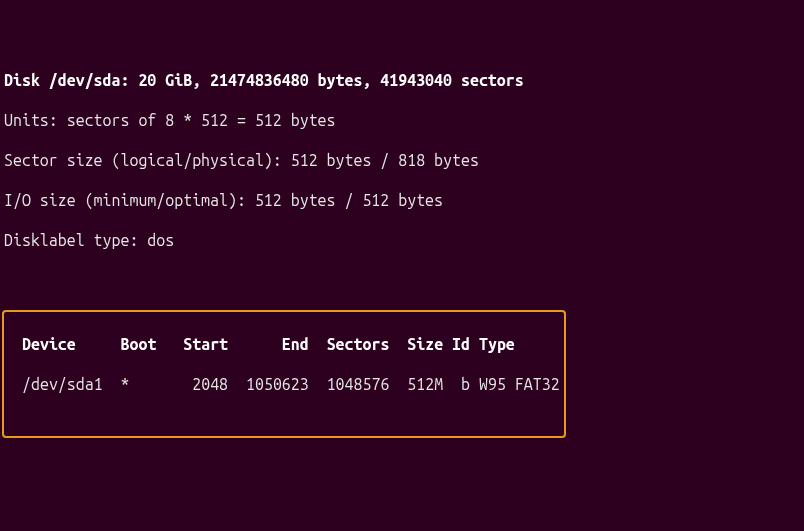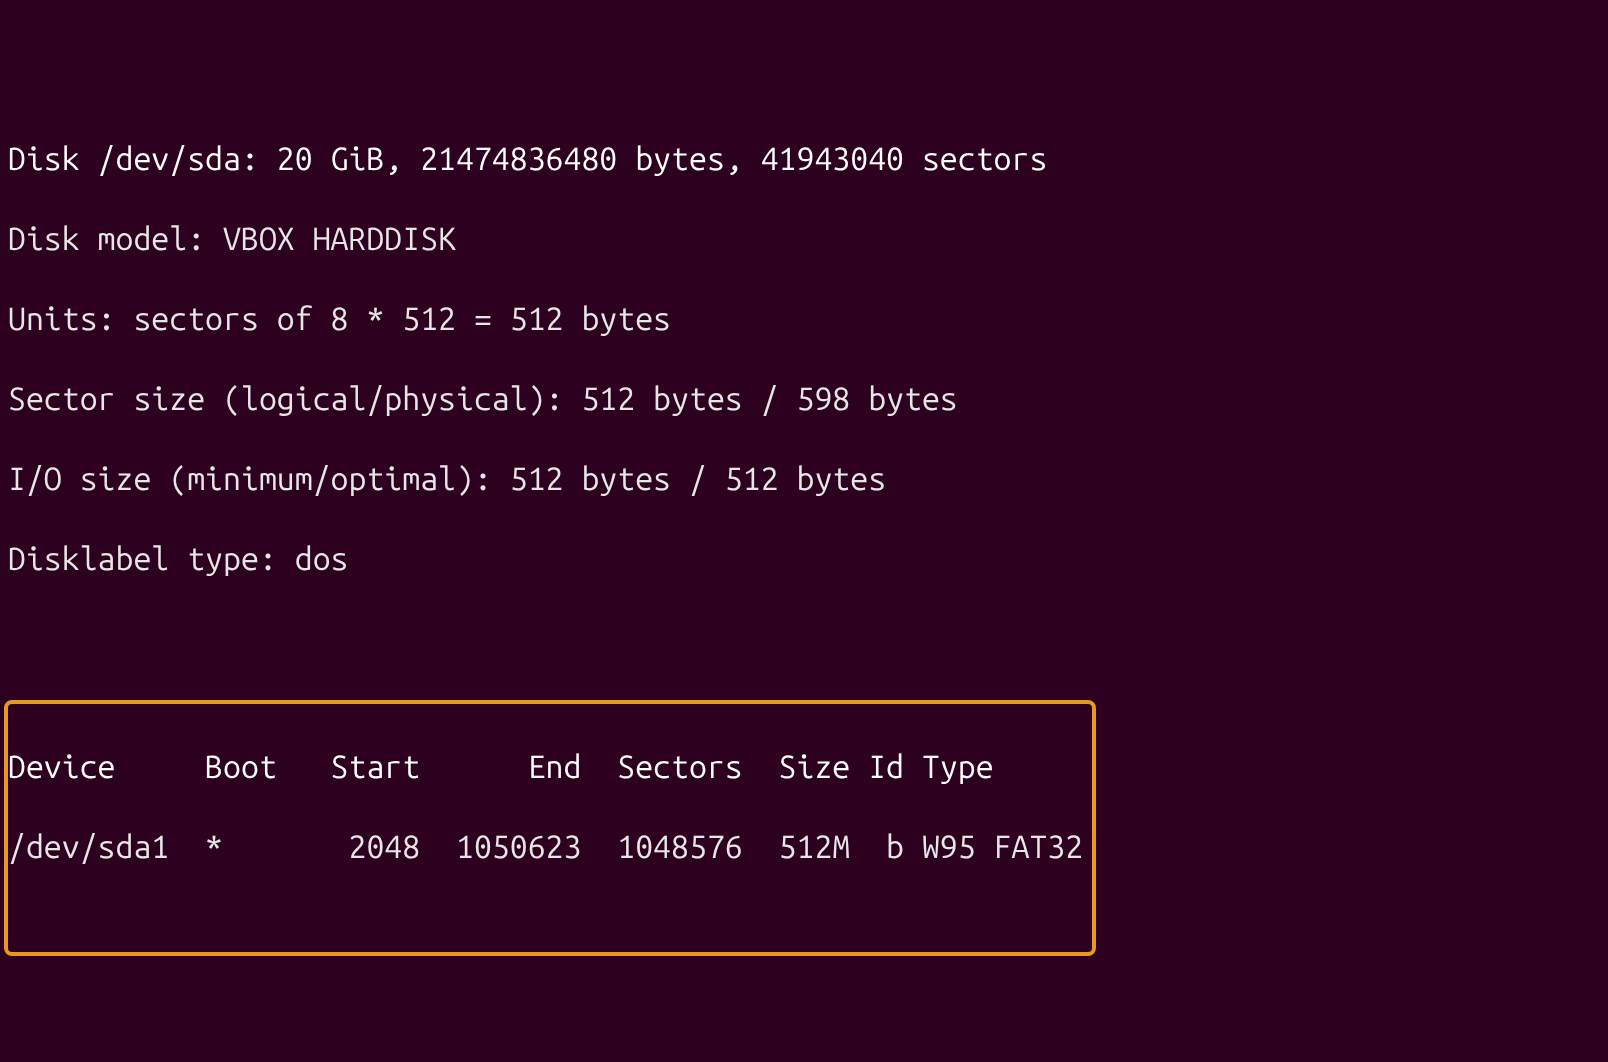--- a/index.html
+++ b/index.html
@@ -12,43 +12,42 @@
     font-size: 16px;
     line-height: 20px;
     color: #e6e6e6;
     overflow: hidden;
   }
   .terminal {
     padding: 10px 4px 4px 4px;
     white-space: pre;
   }
   .bold {
-    font-weight: normal;
+    font-weight: bold;
     color: #ffffff;
   }
   .highlight-box {
     border: 2px solid #e89a1e;
     border-radius: 4px;
     padding: 2px 0 2px 0;
     margin-left: -2px;
     display: inline-block;
   }
   .highlight-box .row {
-    padding: 0 4px 0 0;
+    padding: 0 4px 0 18px;
   }
 </style>
 </head>
 <body>
 
 <div class="terminal">
 <div> </div>
 <div class="bold">Disk /dev/sda: 20 GiB, 21474836480 bytes, 41943040 sectors</div>
-<div>Disk model: VBOX HARDDISK</div>
 <div>Units: sectors of 8 * 512 = 512 bytes</div>
-<div>Sector size (logical/physical): 512 bytes / 598 bytes</div>
+<div>Sector size (logical/physical): 512 bytes / 818 bytes</div>
 <div>I/O size (minimum/optimal): 512 bytes / 512 bytes</div>
 <div>Disklabel type: dos</div>
 <div> </div>
 <div class="highlight-box">
 <div class="row bold">Device     Boot   Start      End  Sectors  Size Id Type</div>
 <div class="row">/dev/sda1  *       2048  1050623  1048576  512M  b W95 FAT32</div>
 
 </div>
 
 

